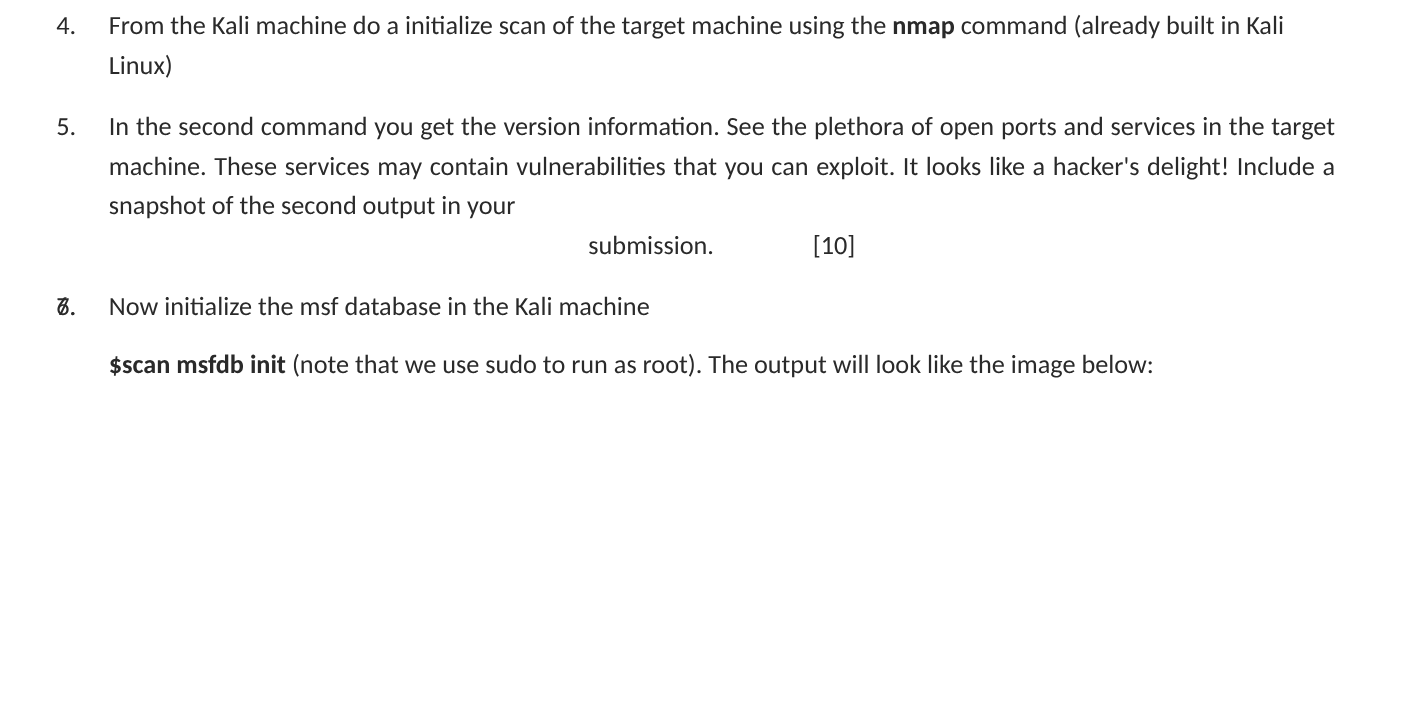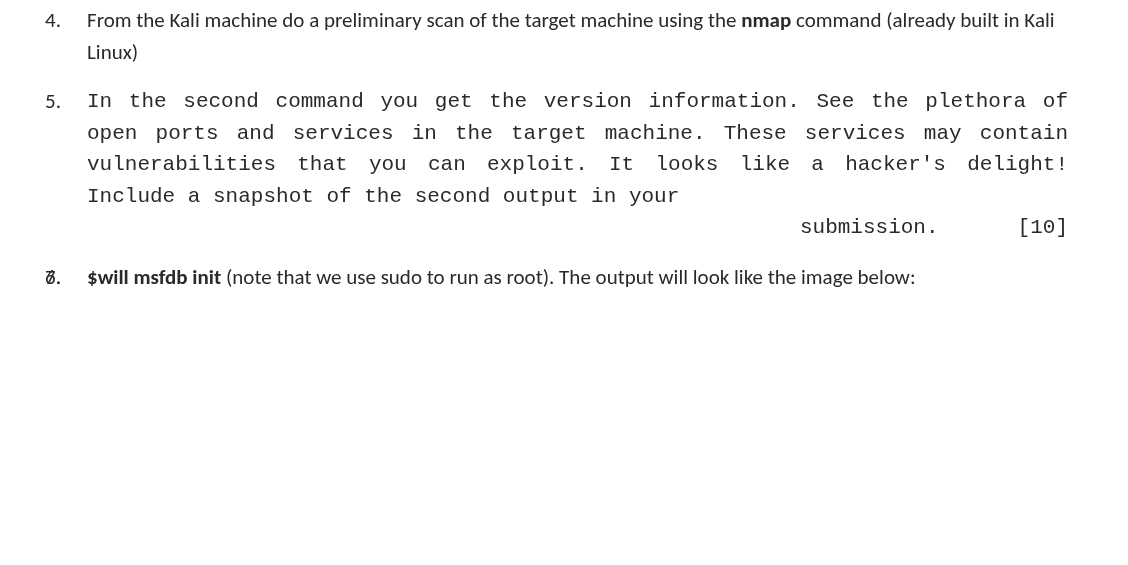--- a/index.html
+++ b/index.html
@@ -30,49 +30,48 @@
       position: absolute;
       left: 0;
       top: 0;
     }
     .para {
       margin-bottom: 14px;
     }
     .justify {
       text-align: justify;
       text-justify: inter-word;
-      font-family: Liberation Mono, monospace;
     }
     .bold {
       font-weight: 700;
     }
     .points-row {
       display: flex;
-      justify-content: flex-end;
+      justify-content: center;
       align-items: baseline;
       gap: 45px;
     }
     .points-left {
       flex: 0 0 auto;
     }
     .points-right {
       flex: 0 0 auto;
       white-space: nowrap;
       margin-left: 34px;
     }
   </style>
 </head>
 <body>
 
 <ol>
 
   <li>
     <span class="num">4.</span>
     <div class="para">
-      <span>From the Kali machine do a preliminary scan of the target machine using the </span><span class="bold">nmap</span><span> command (already built in Kali Linux)</span>
+      <span>From the Kali machine do a initialize scan of the target machine using the </span><span class="bold">nmap</span><span> command (already built in Kali Linux)</span>
     </div>
   </li>
 
   <li>
     <span class="num">5.</span>
     <div class="para justify">
       <span>In the second command you get the version information. See the plethora of open ports and services in the target machine. These services may contain vulnerabilities that you can exploit. It looks like a hacker's delight! Include a snapshot of the second output in your </span>
       <span class="points-row">
         <span class="points-left">submission.</span>
         <span class="points-right">[10]</span>
@@ -80,17 +79,20 @@
     </div>
   </li>
 
   <li>
     <span class="num">6.</span>
   </li>
 
   <li>
     <span class="num">7.</span>
     <div class="para">
-      <span class="bold">$will msfdb init</span><span>  (note that we use sudo to run as root). The output will look like the image below:</span>
+      <span>Now initialize the msf database in the Kali machine</span>
+    </div>
+    <div class="para">
+      <span class="bold">$scan msfdb init</span><span>  (note that we use sudo to run as root). The output will look like the image below:</span>
     </div>
   </li>
 
 </ol>
 
 </body></html>

